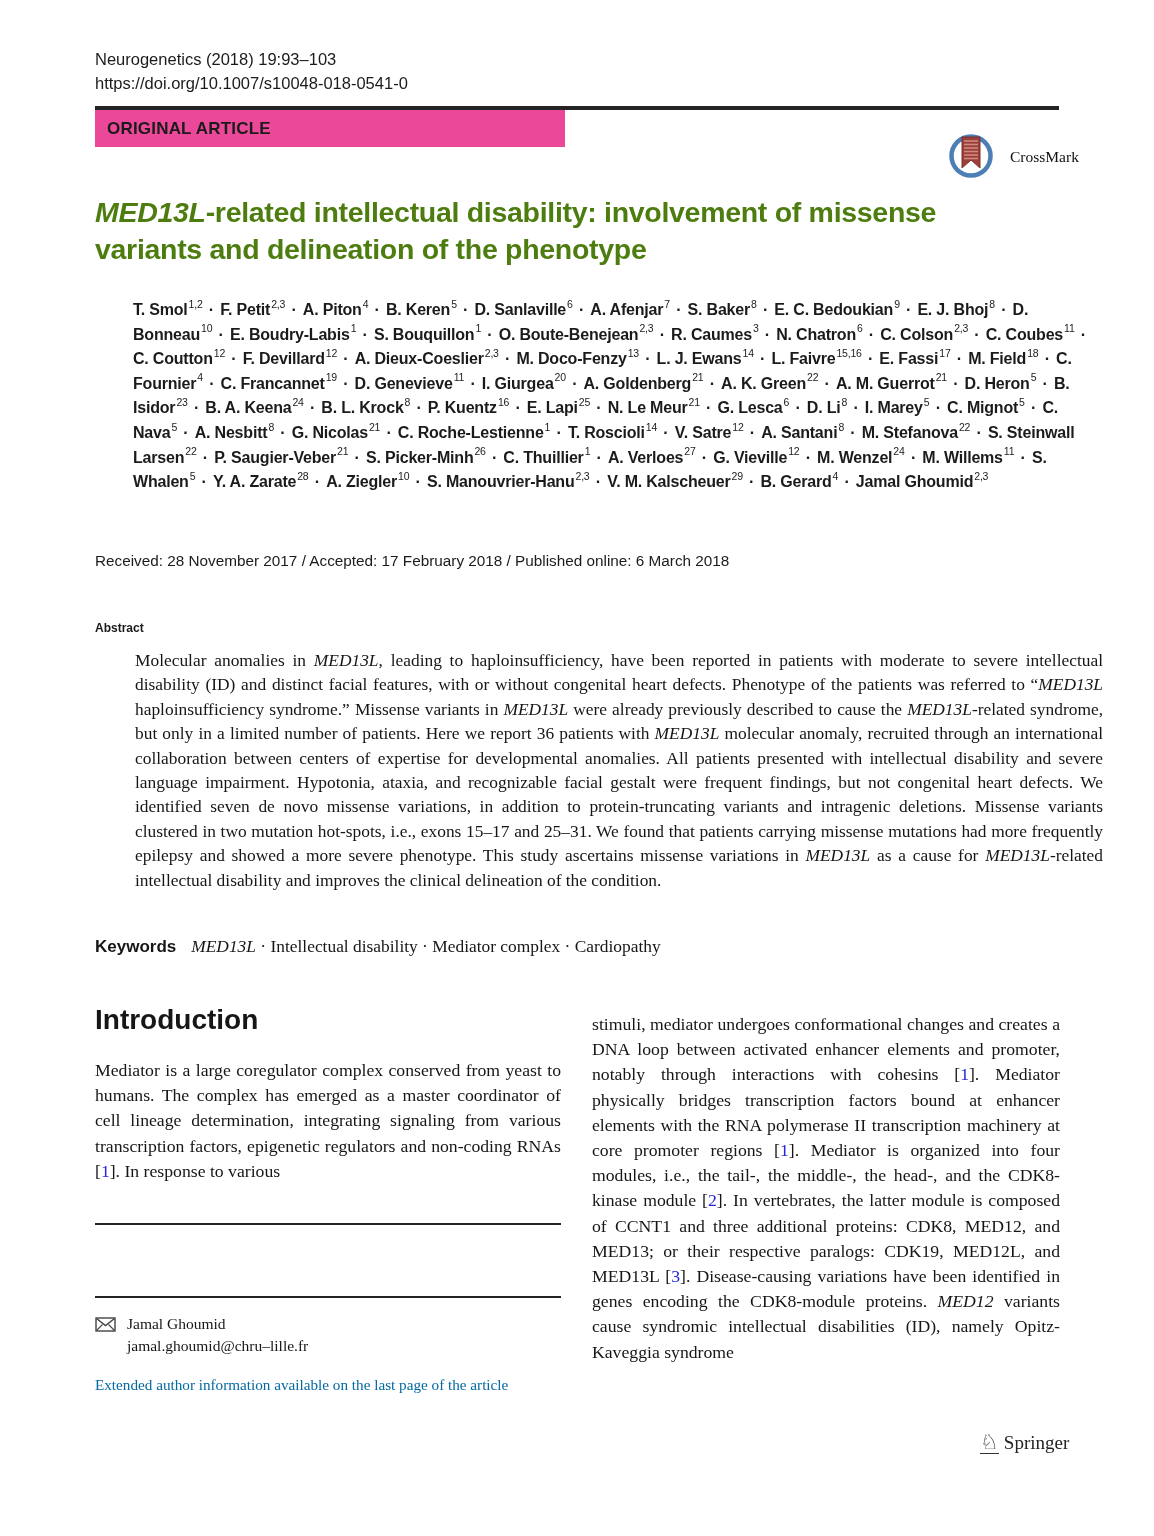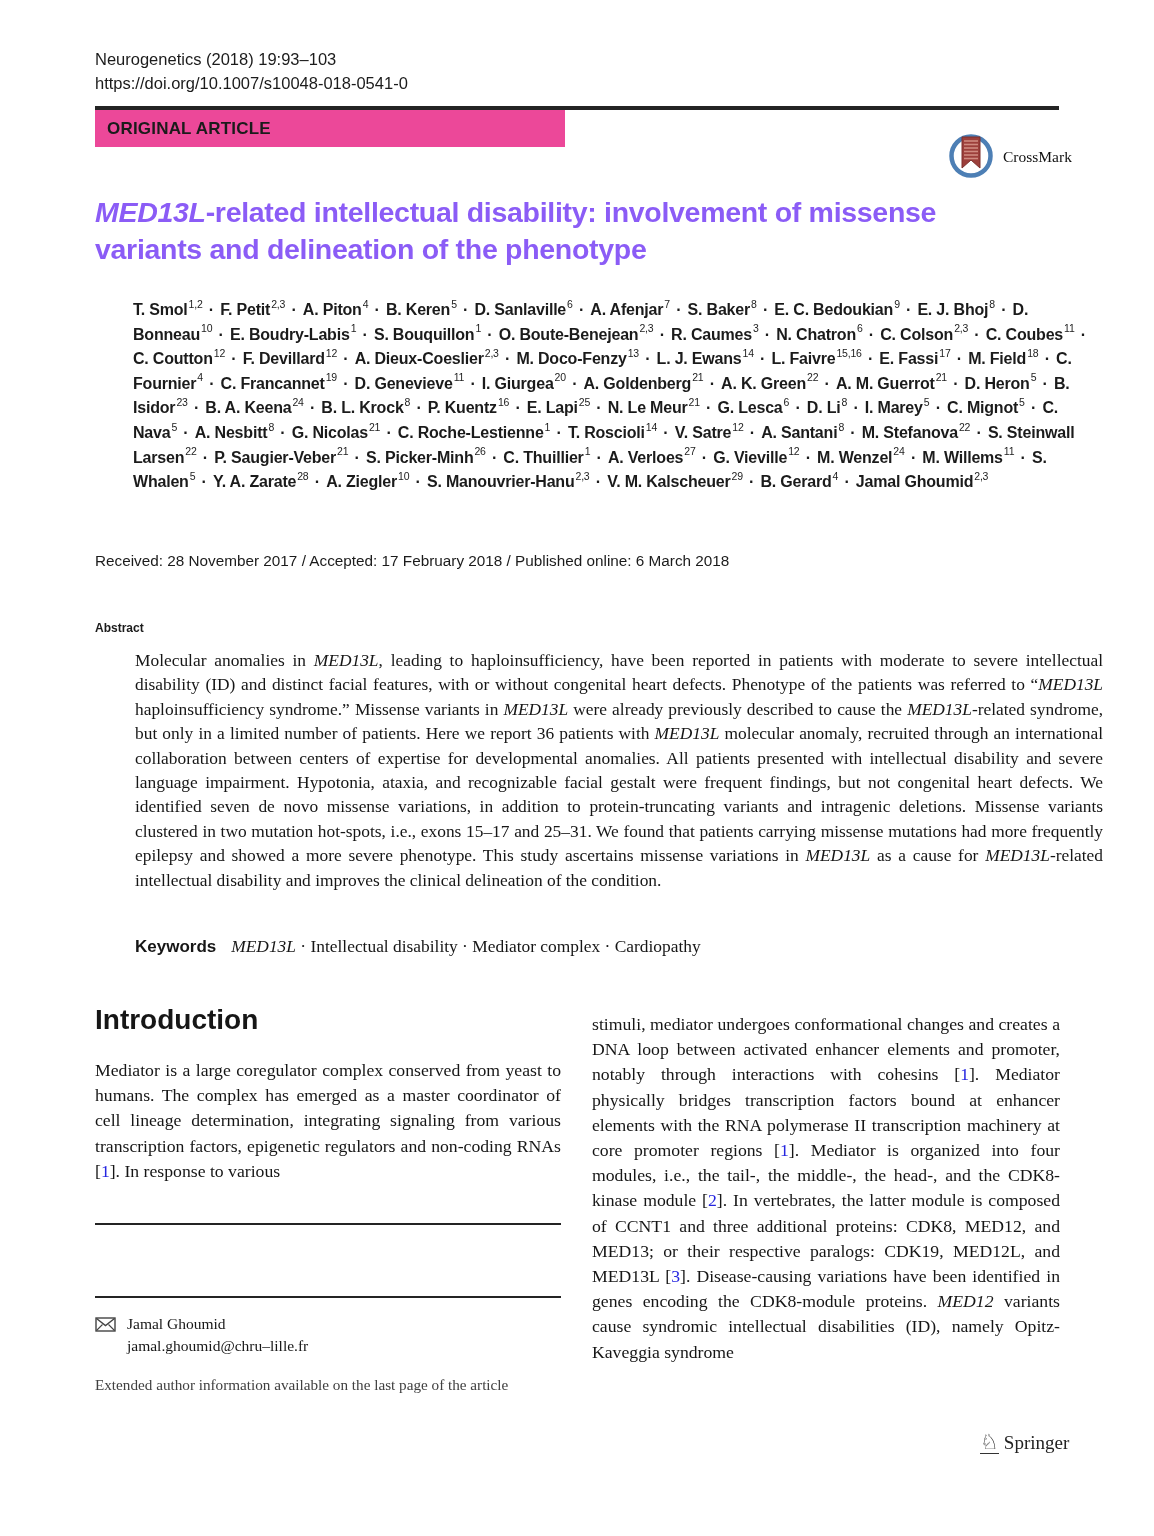--- a/index.html
+++ b/index.html
@@ -6,64 +6,64 @@
   .page { position:relative; width:1154px; height:1536px; background:#ffffff; color:#1b1b1b; overflow:hidden; }
 
   .hdr-line1 { position:absolute; left:95px; top:50px;  font:16.5px "Liberation Sans", sans-serif; color:#1b1b1b; }
   .hdr-line2 { position:absolute; left:95px; top:74px;  font:16.5px "Liberation Sans", sans-serif; color:#1b1b1b; }
 
   .rule-top { position:absolute; left:95px; top:106px; width:964px; height:4px; background:#242424; }
   .banner { position:absolute; left:95px; top:110px; width:470px; height:37px; background:#ec4899;
             display:flex; align-items:center; padding-left:12px; box-sizing:border-box;
             font-family:"Liberation Sans", sans-serif; font-weight:bold; font-size:17px; letter-spacing:0.2px; color:#1b1b1b; }
 
-  .crossmark { position:absolute; left:948px; top:129px; display:flex; align-items:center; gap:9px; cursor:pointer;justify-content:flex-end; }
+  .crossmark { position:absolute; left:948px; top:129px; display:flex; align-items:center; gap:16px; cursor:pointer;justify-content:flex-end; }
   .crossmark-label { font:15.5px "Liberation Serif", serif; color:#111; }
 
   .title { position:absolute; left:95px; top:194px; width:905px;
            font-family:"Liberation Sans", sans-serif; font-weight:bold; font-size:28.5px; line-height:37px;
-           letter-spacing:-0.3px; color:#8b5cf6; }
+           letter-spacing:-0.3px; color:#4d7c0f; }
   .title em { font-style:italic; }
 
   .authors { position:absolute; left:95px; top:298px; width:968px;
              font-family:"Liberation Sans", sans-serif; font-weight:bold; font-size:16px; line-height:24.6px;
              letter-spacing:-0.2px; color:#1b1b1b;margin-left:38px; }
   .authors sup { font-weight:normal; font-size:10.5px; position:relative; top:-1px; margin-left:1px; }
   .au-sep { padding:0 2px; }
 
   .dates     { position:absolute; left:95px; top:552px; font:15.3px "Liberation Sans", sans-serif; }
   .copyright { position:absolute; left:95px; top:576px; font:15.3px "Liberation Sans", sans-serif; }
 
   .abstract-h    { position:absolute; left:95px; top:621px; font-family:"Liberation Sans", sans-serif; font-weight:bold; font-size:12px; }
   .abstract-body { position:absolute; left:95px; top:648px; width:968px; text-align:justify;
                    font:17.4px/24.4px "Liberation Serif", serif; color:#161616;margin-left:40px; }
   .abstract-body em { font-style:italic; }
 
   .keywords { position:absolute; left:95px; top:936px; font:17.4px "Liberation Serif", serif; color:#161616; }
-  .kw-label { font-family:"Liberation Sans", sans-serif; font-weight:bold; font-size:17px; margin-right:15px;margin-left:40px; }
+  .kw-label { font-family:"Liberation Sans", sans-serif; font-weight:bold; font-size:17px; margin-right:15px; }
 
   .intro-h { position:absolute; left:95px; top:1004px; font-family:"Liberation Sans", sans-serif; font-weight:bold; font-size:28px; color:#161616; }
 
   .col-left-p  { position:absolute; left:95px;  top:1058px; width:466px; text-align:justify;
                  font:17.7px/25.2px "Liberation Serif", serif; color:#161616; }
   .col-right-p { position:absolute; left:592px; top:1012px; width:468px; text-align:justify;
                  font:17.7px/25.2px "Liberation Serif", serif; color:#161616; }
 
   .cite { color:#2525e0; }
   .blue-link { color:#2525e0; }
 
   .fn-rule1 { position:absolute; left:95px; top:1223px; width:466px; height:2px; background:#242424; }
   .fn-esm   { position:absolute; left:95px; top:1231px; width:466px; font:15.2px/20.4px "Liberation Serif", serif; color:#161616; }
   .fn-rule2 { position:absolute; left:95px; top:1296px; width:466px; height:2px; background:#242424; }
 
   .fn-corr { position:absolute; left:95px; top:1313px; display:flex; gap:11px; }
   .fn-corr-txt { font:15.5px/22px "Liberation Serif", serif; color:#161616; }
   .envelope { margin-top:4px; }
 
-  .fn-ext { position:absolute; left:95px; top:1376px; font:15.2px "Liberation Serif", serif; color:#404040; }
+  .fn-ext { position:absolute; left:95px; top:1376px; font:15.2px "Liberation Serif", serif; color:#0369a1; }
 
   .springer { position:absolute; left:980px; top:1432px; display:flex; align-items:baseline; gap:5px; }
   .springer-knight { font-family:"DejaVu Sans", sans-serif; font-size:21px; line-height:21px; border-bottom:1.5px solid #333; color:#222; }
   .springer-word { font:19px "Liberation Serif", serif; color:#222; }
 
   sup { line-height:0; }
 </style>
 </head>
 <body>
 

